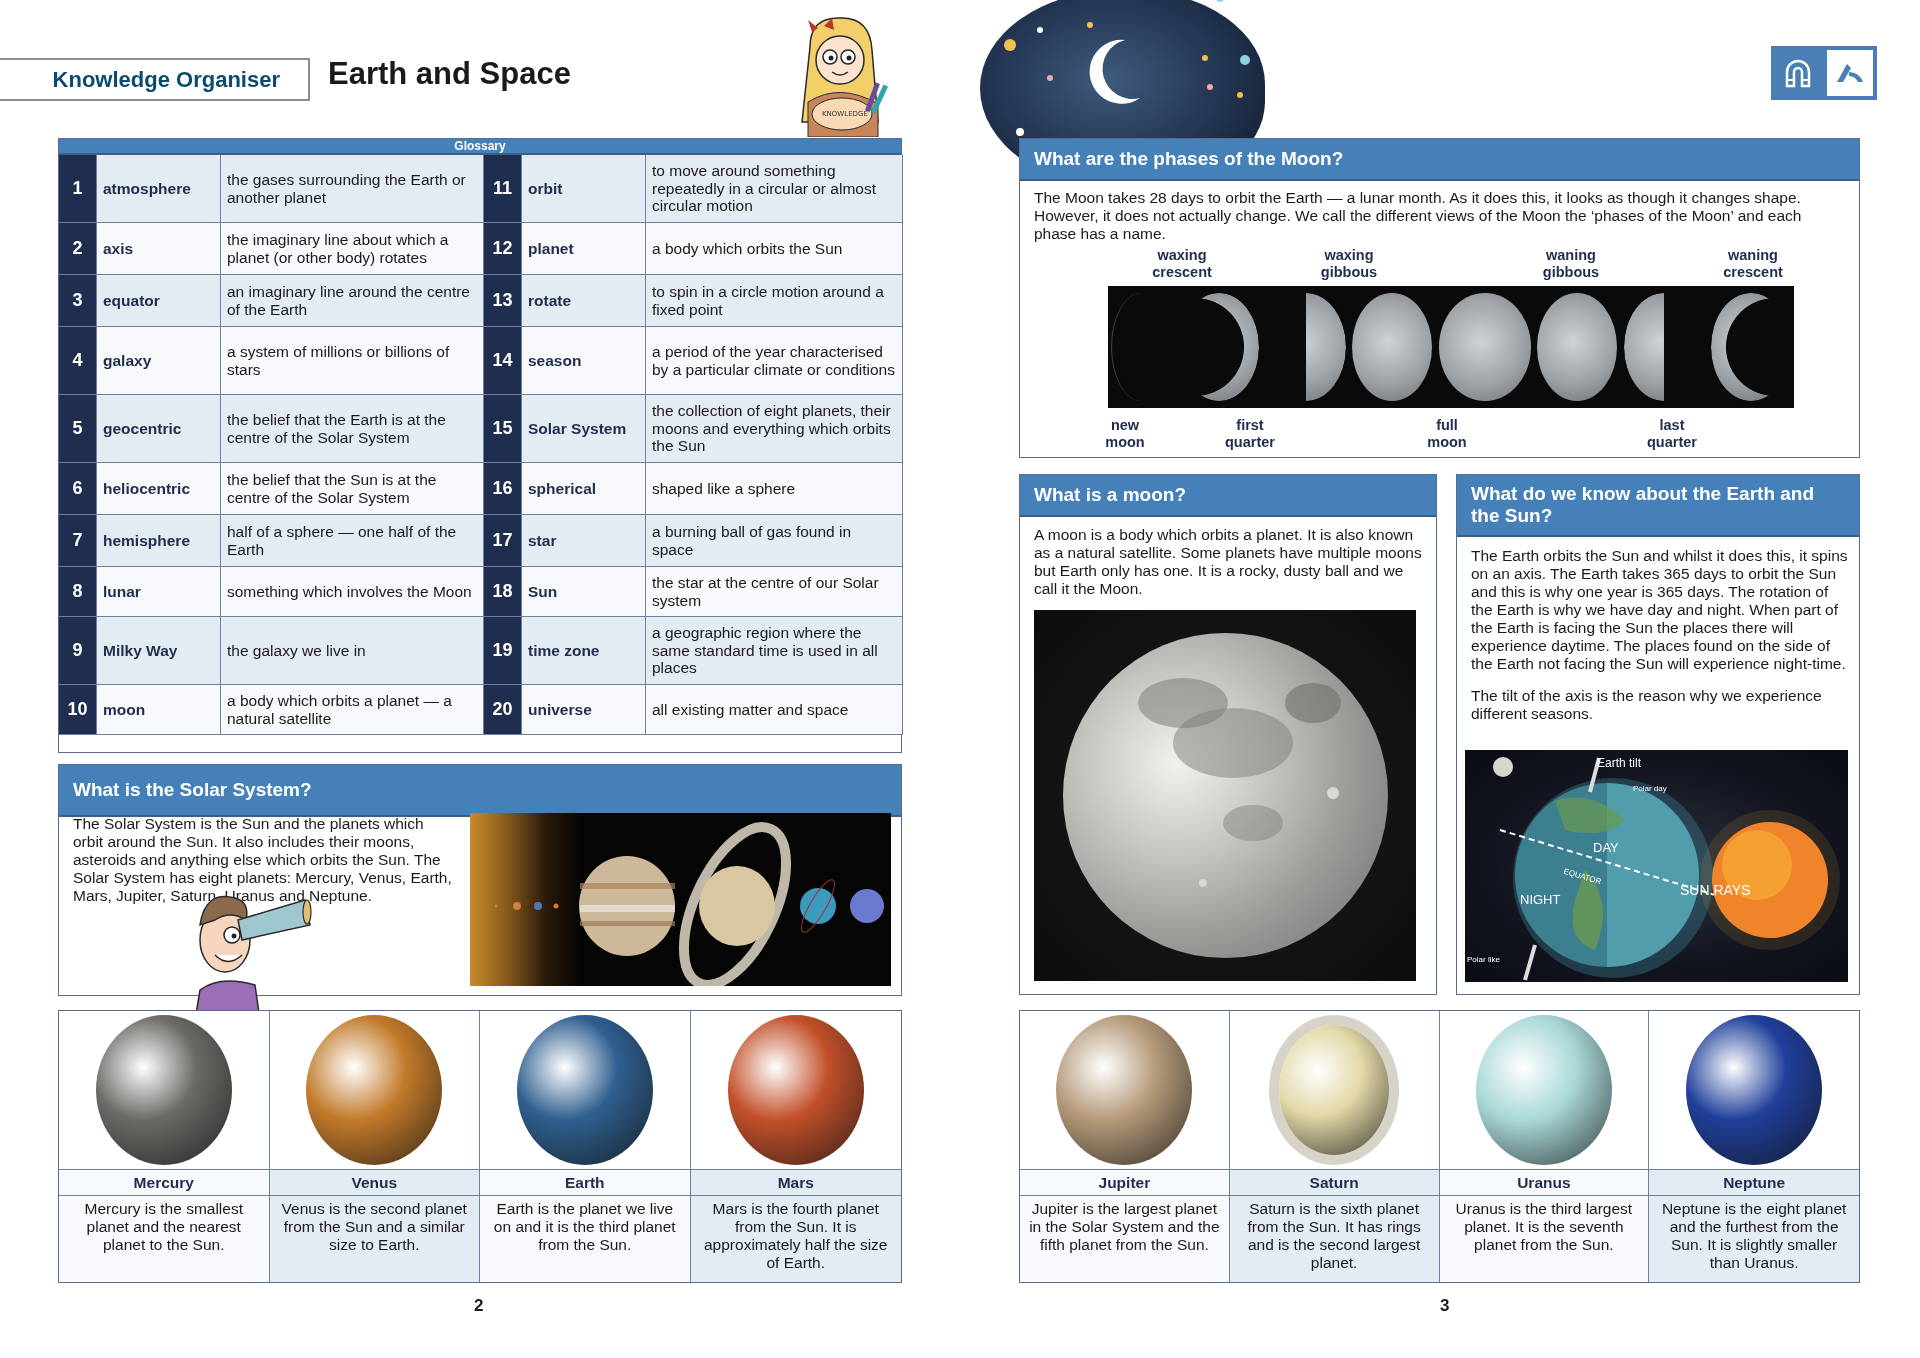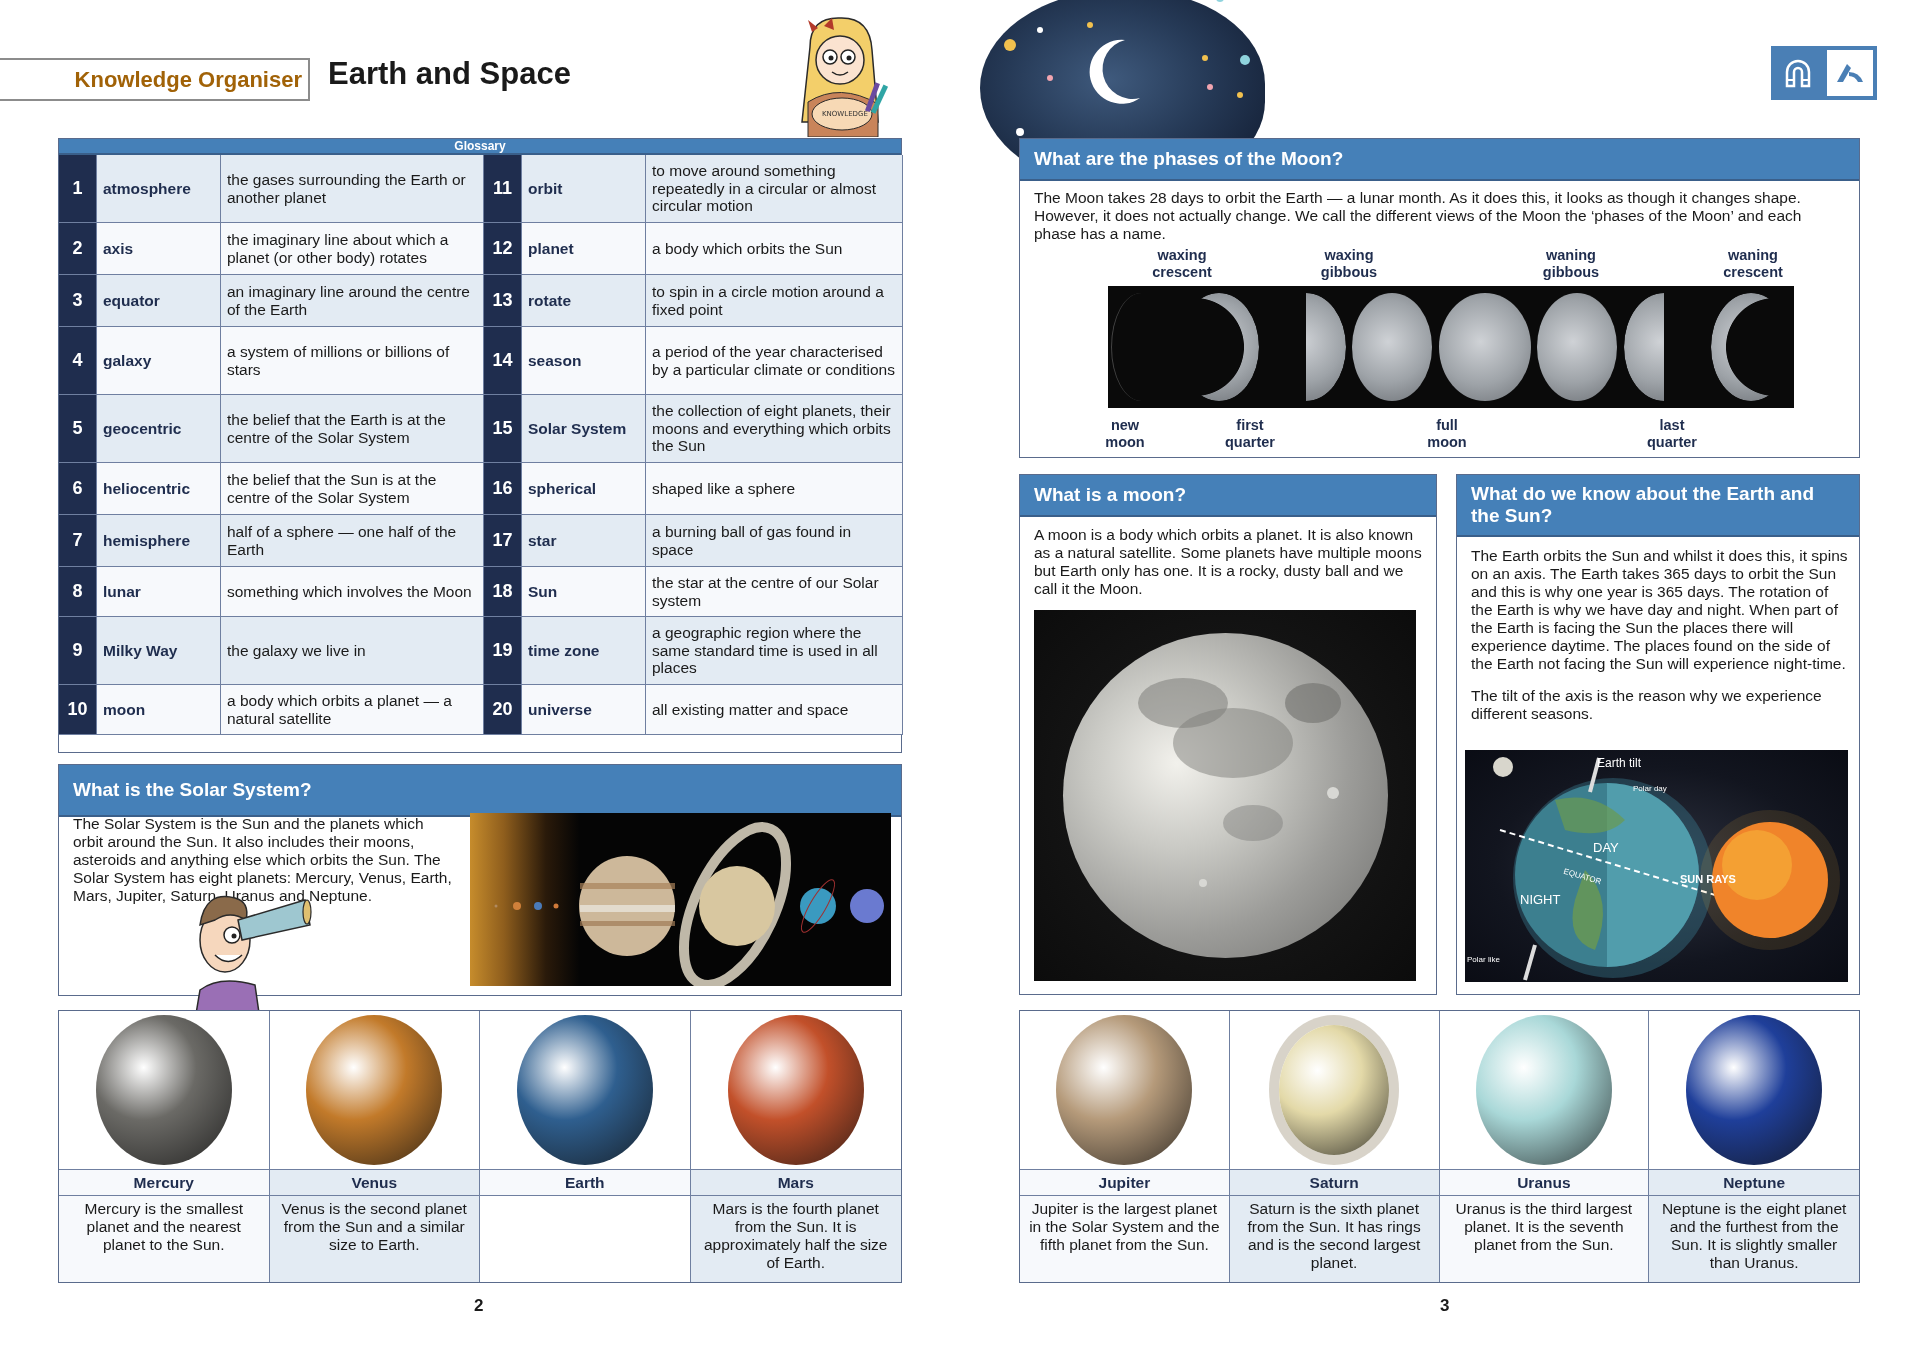--- a/index.html
+++ b/index.html
@@ -1,22 +1,22 @@
 <!DOCTYPE html>
 <html><head>
 <meta charset="utf-8">
 <style>
   html,body{margin:0;padding:0;}
   body{width:1920px;height:1358px;background:#ffffff;position:relative;overflow:hidden;
        font-family:"Liberation Sans","DejaVu Sans",sans-serif;color:#1a1a1a;}
   .abs{position:absolute;}
   
   .ko-box{left:0;top:58px;width:310px;height:43px;border:2px solid #8c8c8c;border-left:none;box-sizing:border-box;
-          display:flex;align-items:center;justify-content:flex-end;padding-right:6px;
-          font-weight:bold;font-size:22px;color:#a16207;}
+          display:flex;align-items:center;justify-content:flex-end;padding-right:28px;
+          font-weight:bold;font-size:22px;color:#0c4a6e;}
   .page-title{left:328px;top:56px;font-size:31px;font-weight:bold;color:#1a1a1a;}
   .logo{left:1771px;top:46px;width:104px;height:52px;border:1px solid #4a7fb5;display:flex;}
   .logo .l1{width:50%;background:#4a7fb5;display:flex;align-items:center;justify-content:center;}
   .logo .l2{width:50%;background:#fff;display:flex;align-items:center;justify-content:center;border:3px solid #4a7fb5;box-sizing:border-box;}
 
   
   .girl{left:780px;top:12px;width:120px;height:125px;}
   .night-blob{left:980px;top:-10px;width:285px;height:200px;border-radius:50% 48% 45% 52%;
      background:radial-gradient(ellipse at 45% 45%,#3f5a7d 0%,#263a57 45%,#16233a 80%,#0f1a2b 100%);}
 
@@ -171,20 +171,21 @@
         <div class="planet" style="background: radial-gradient(circle at 35% 35%, rgba(255, 255, 255, 0.333) 0%, rgb(194, 122, 42) 40%, rgb(17, 17, 17) 115%);"></div>
       </div>
       <div class="pname">Venus</div>
       <div class="pdesc">Venus is the second planet from the Sun and a similar size to Earth.</div>
     </div>
     <div class="pcell odd">
       <div class="pimg">
         <div class="planet" style="background: radial-gradient(circle at 35% 35%, rgba(255, 255, 255, 0.333) 0%, rgb(47, 95, 143) 40%, rgb(17, 17, 17) 115%);"></div>
       </div>
       <div class="pname">Earth</div>
+      <div class="pdesc">Earth is the planet we live on and it is the third planet from the Sun.</div>
     </div>
     <div class="pcell even">
       <div class="pimg">
         <div class="planet" style="background: radial-gradient(circle at 35% 35%, rgba(255, 255, 255, 0.333) 0%, rgb(194, 80, 42) 40%, rgb(17, 17, 17) 115%);"></div>
       </div>
       <div class="pname">Mars</div>
       <div class="pdesc">Mars is the fourth planet from the Sun. It is approximately half the size of Earth.</div>
     </div>
   </div>
 
@@ -308,21 +309,21 @@
       <line x1="70" y1="195" x2="60" y2="230" stroke="#ddd" stroke-width="4"></line>
       <circle cx="305" cy="130" r="70" fill="#f7b23a" opacity=".12"></circle>
       <circle cx="305" cy="130" r="58" fill="#f0842a"></circle>
       <circle cx="292" cy="115" r="35" fill="#f7b23a" opacity=".6"></circle>
     </svg>
     <span class="es-label" style="left:132px;top:6px;font-size:12px;">Earth tilt</span>
     <span class="es-label" style="left:168px;top:34px;font-size:8px;">Polar day</span>
     <span class="es-label" style="left:128px;top:90px;font-size:13px;">DAY</span>
     <span class="es-label" style="left:98px;top:122px;font-size:8px;transform:rotate(16deg);">EQUATOR</span>
     <span class="es-label" style="left:55px;top:142px;font-size:13px;">NIGHT</span>
-    <span class="es-label" style="left:215px;top:123px;font-size:11px;font-weight:bold;">SUN RAYS</span>
+    <span class="es-label" style="left:215px;top:132px;font-size:14px;">SUN RAYS</span>
     <span class="es-label" style="left:2px;top:205px;font-size:8px;">Polar like</span>
   </div>
 </div>
 
 <div class="pgrid" id="pgrid-right" style="left:1019px;top:1010px;width:841px;height:273px;">
     <div class="pcell odd">
       <div class="pimg">
         <div class="planet" style="background: radial-gradient(circle at 35% 35%, rgba(255, 255, 255, 0.333) 0%, rgb(181, 154, 122) 40%, rgb(17, 17, 17) 115%);"></div>
       </div>
       <div class="pname">Jupiter</div>

